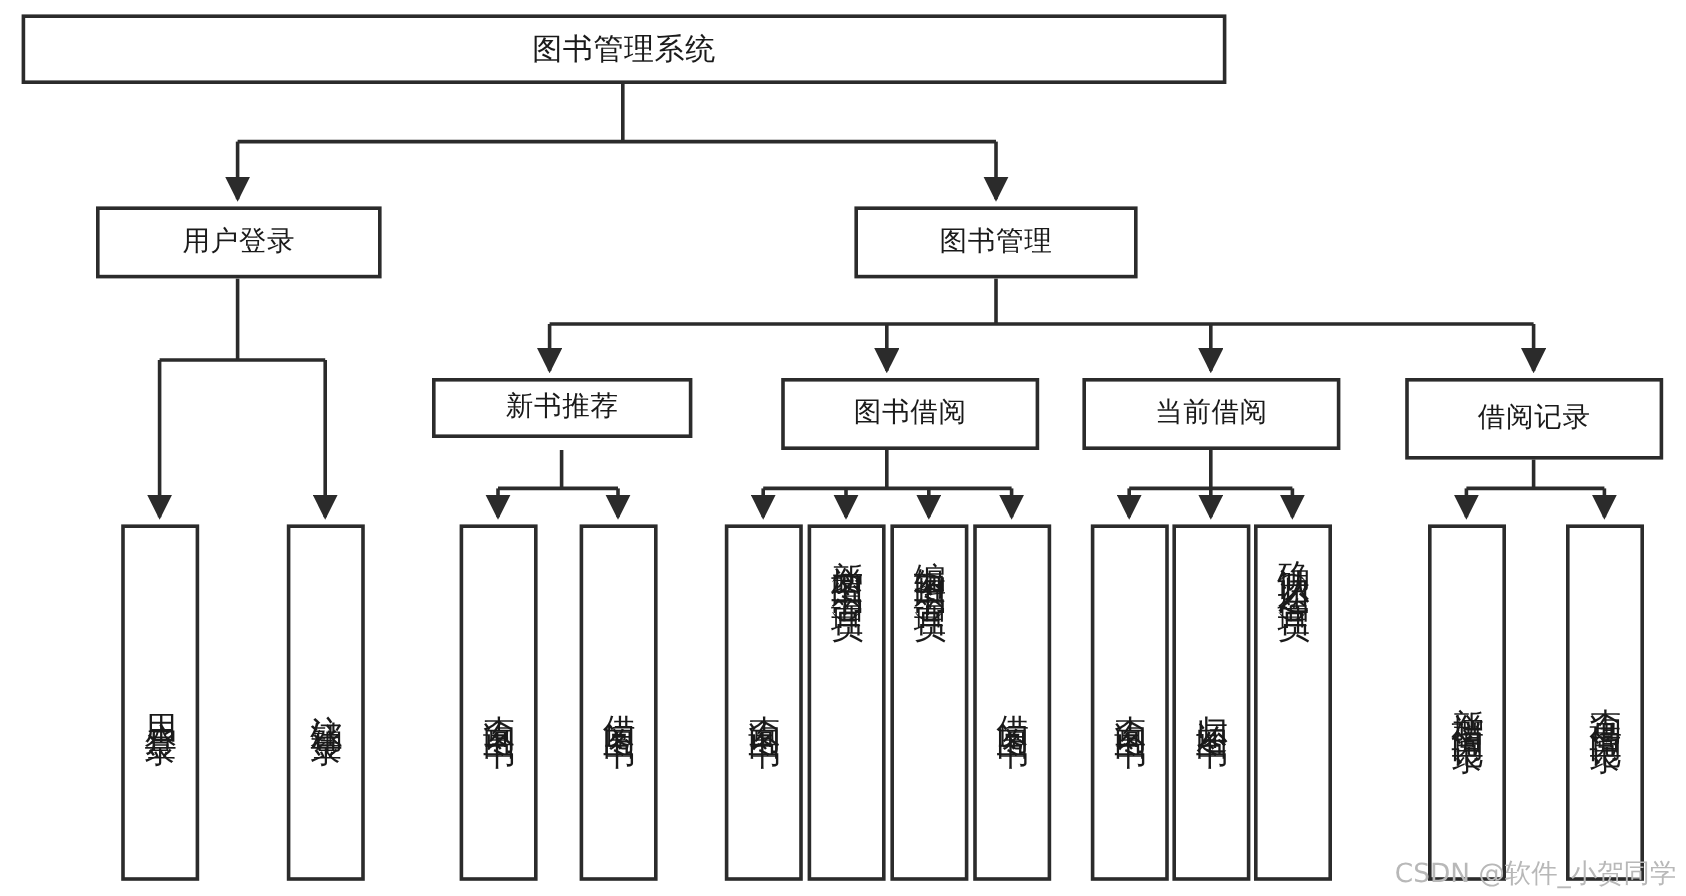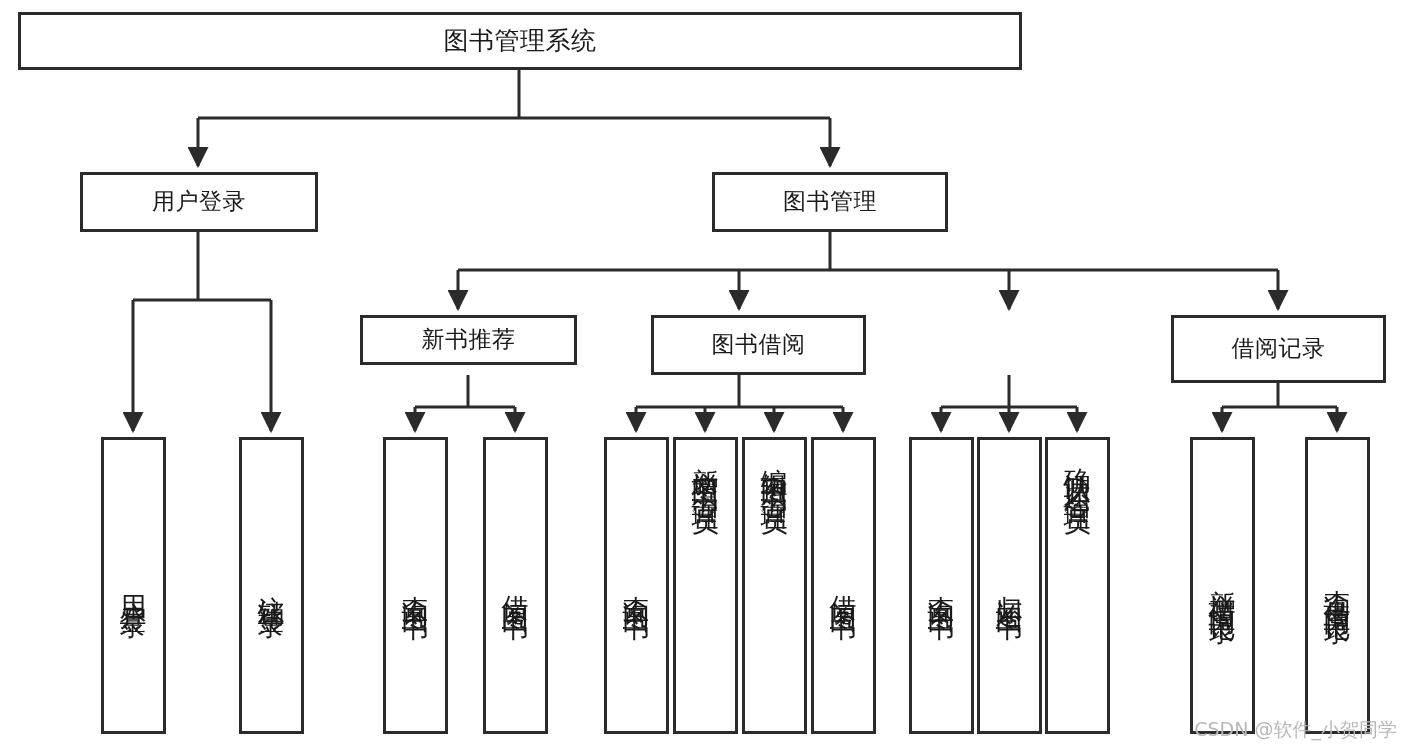--- a/index.html
+++ b/index.html
@@ -64,21 +64,21 @@
   }
   
   .node.vert.center {
     align-items: center;
     padding-top: 0;
   }
   .watermark {
     position: absolute;
     right: 8px;
     bottom: 4px;
-    font-size: 19px;
+    font-size: 22px;
     color: #b8b8b8;
     white-space: nowrap;
     z-index: 5;
     font-family: "DejaVu Sans", "Liberation Sans", sans-serif;
   }
 </style>
 </head>
 <body>
 
 <div id="canvas">
@@ -146,20 +146,23 @@
   </div>
 
   <div class="node horiz" style="left:360px; top:315px; width:217px; height:50px;">
     <span class="lbl">新书推荐</span>
   </div>
 
   <div class="node horiz" style="left:632px; top:315px; width:215px; height:60px;margin-left:19px;">
     <span class="lbl">图书借阅</span>
   </div>
 
+  <div class="node horiz" style="left:902px; top:315px; width:215px; height:60px;">
+    <span class="lbl">当前借阅</span>
+  </div>
 
   <div class="node horiz" style="left:1171px; top:315px; width:215px; height:68px;">
     <span class="lbl">借阅记录</span>
   </div>
 
   <div class="node vert center" style="left:101px; top:437px; width:65px; height:297px;">
     <span class="lbl">用户登录</span>
   </div>
 
   <div class="node vert center" style="left:239px; top:437px; width:65px; height:297px;">

